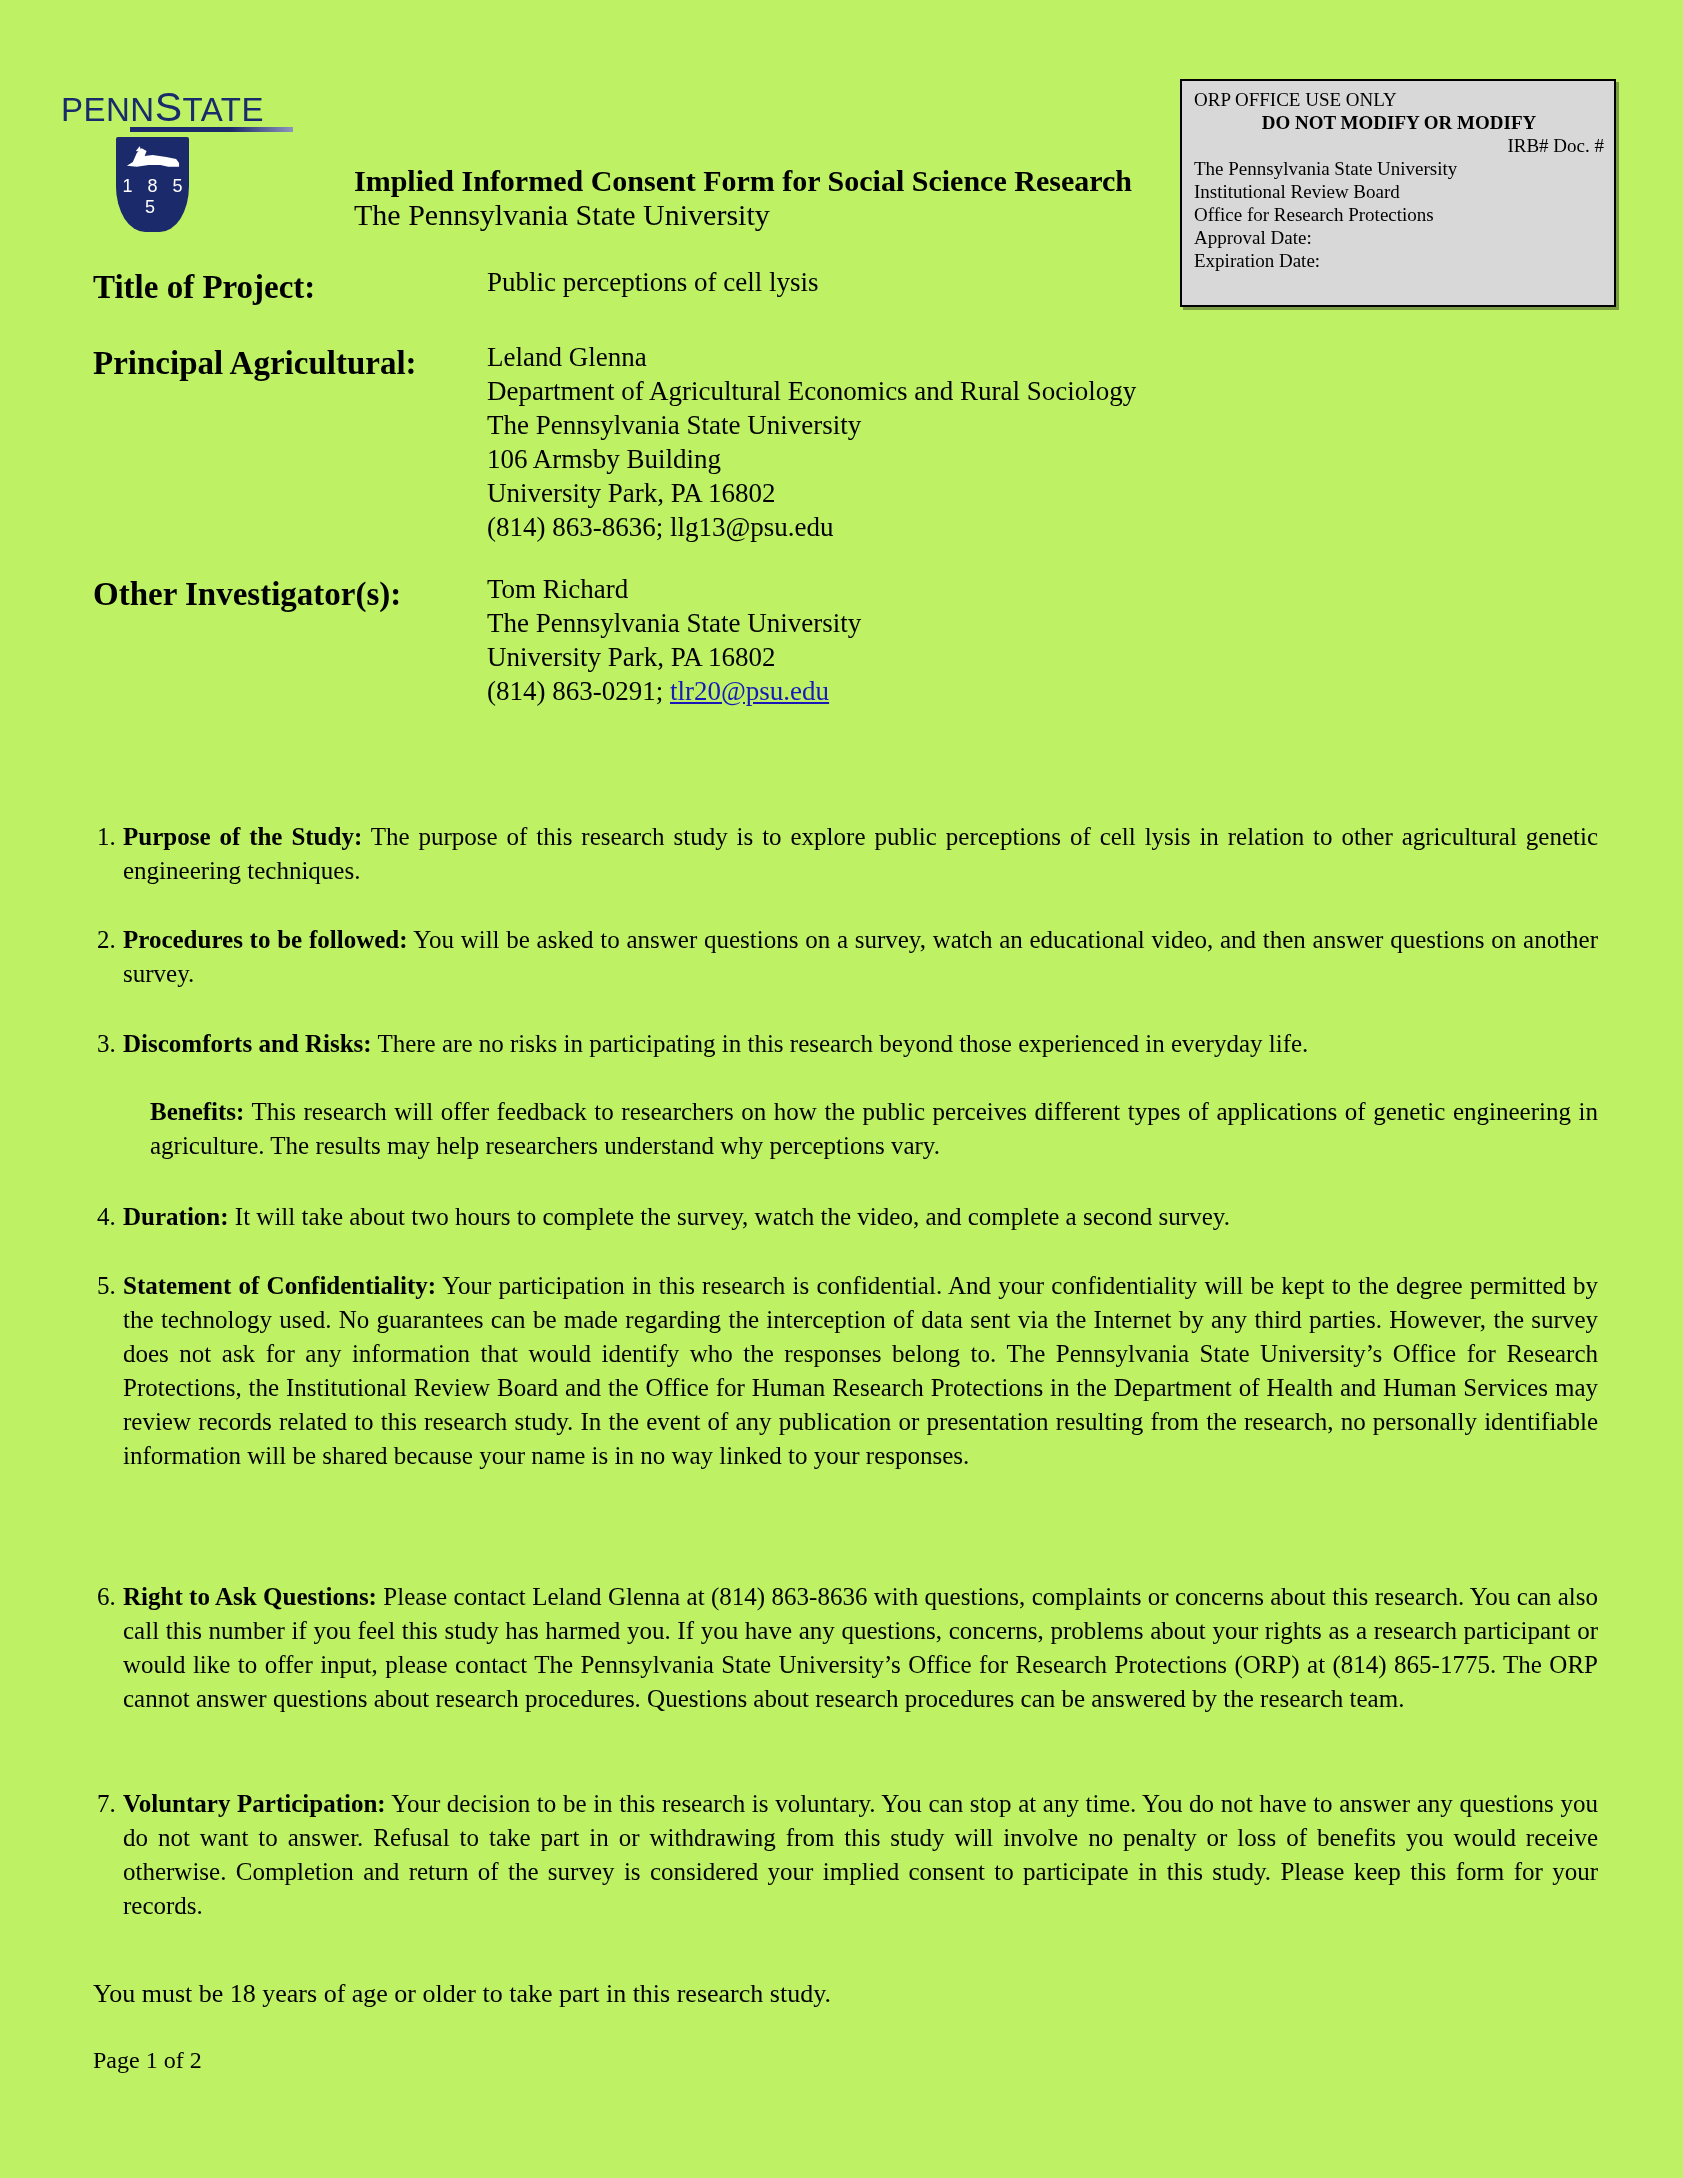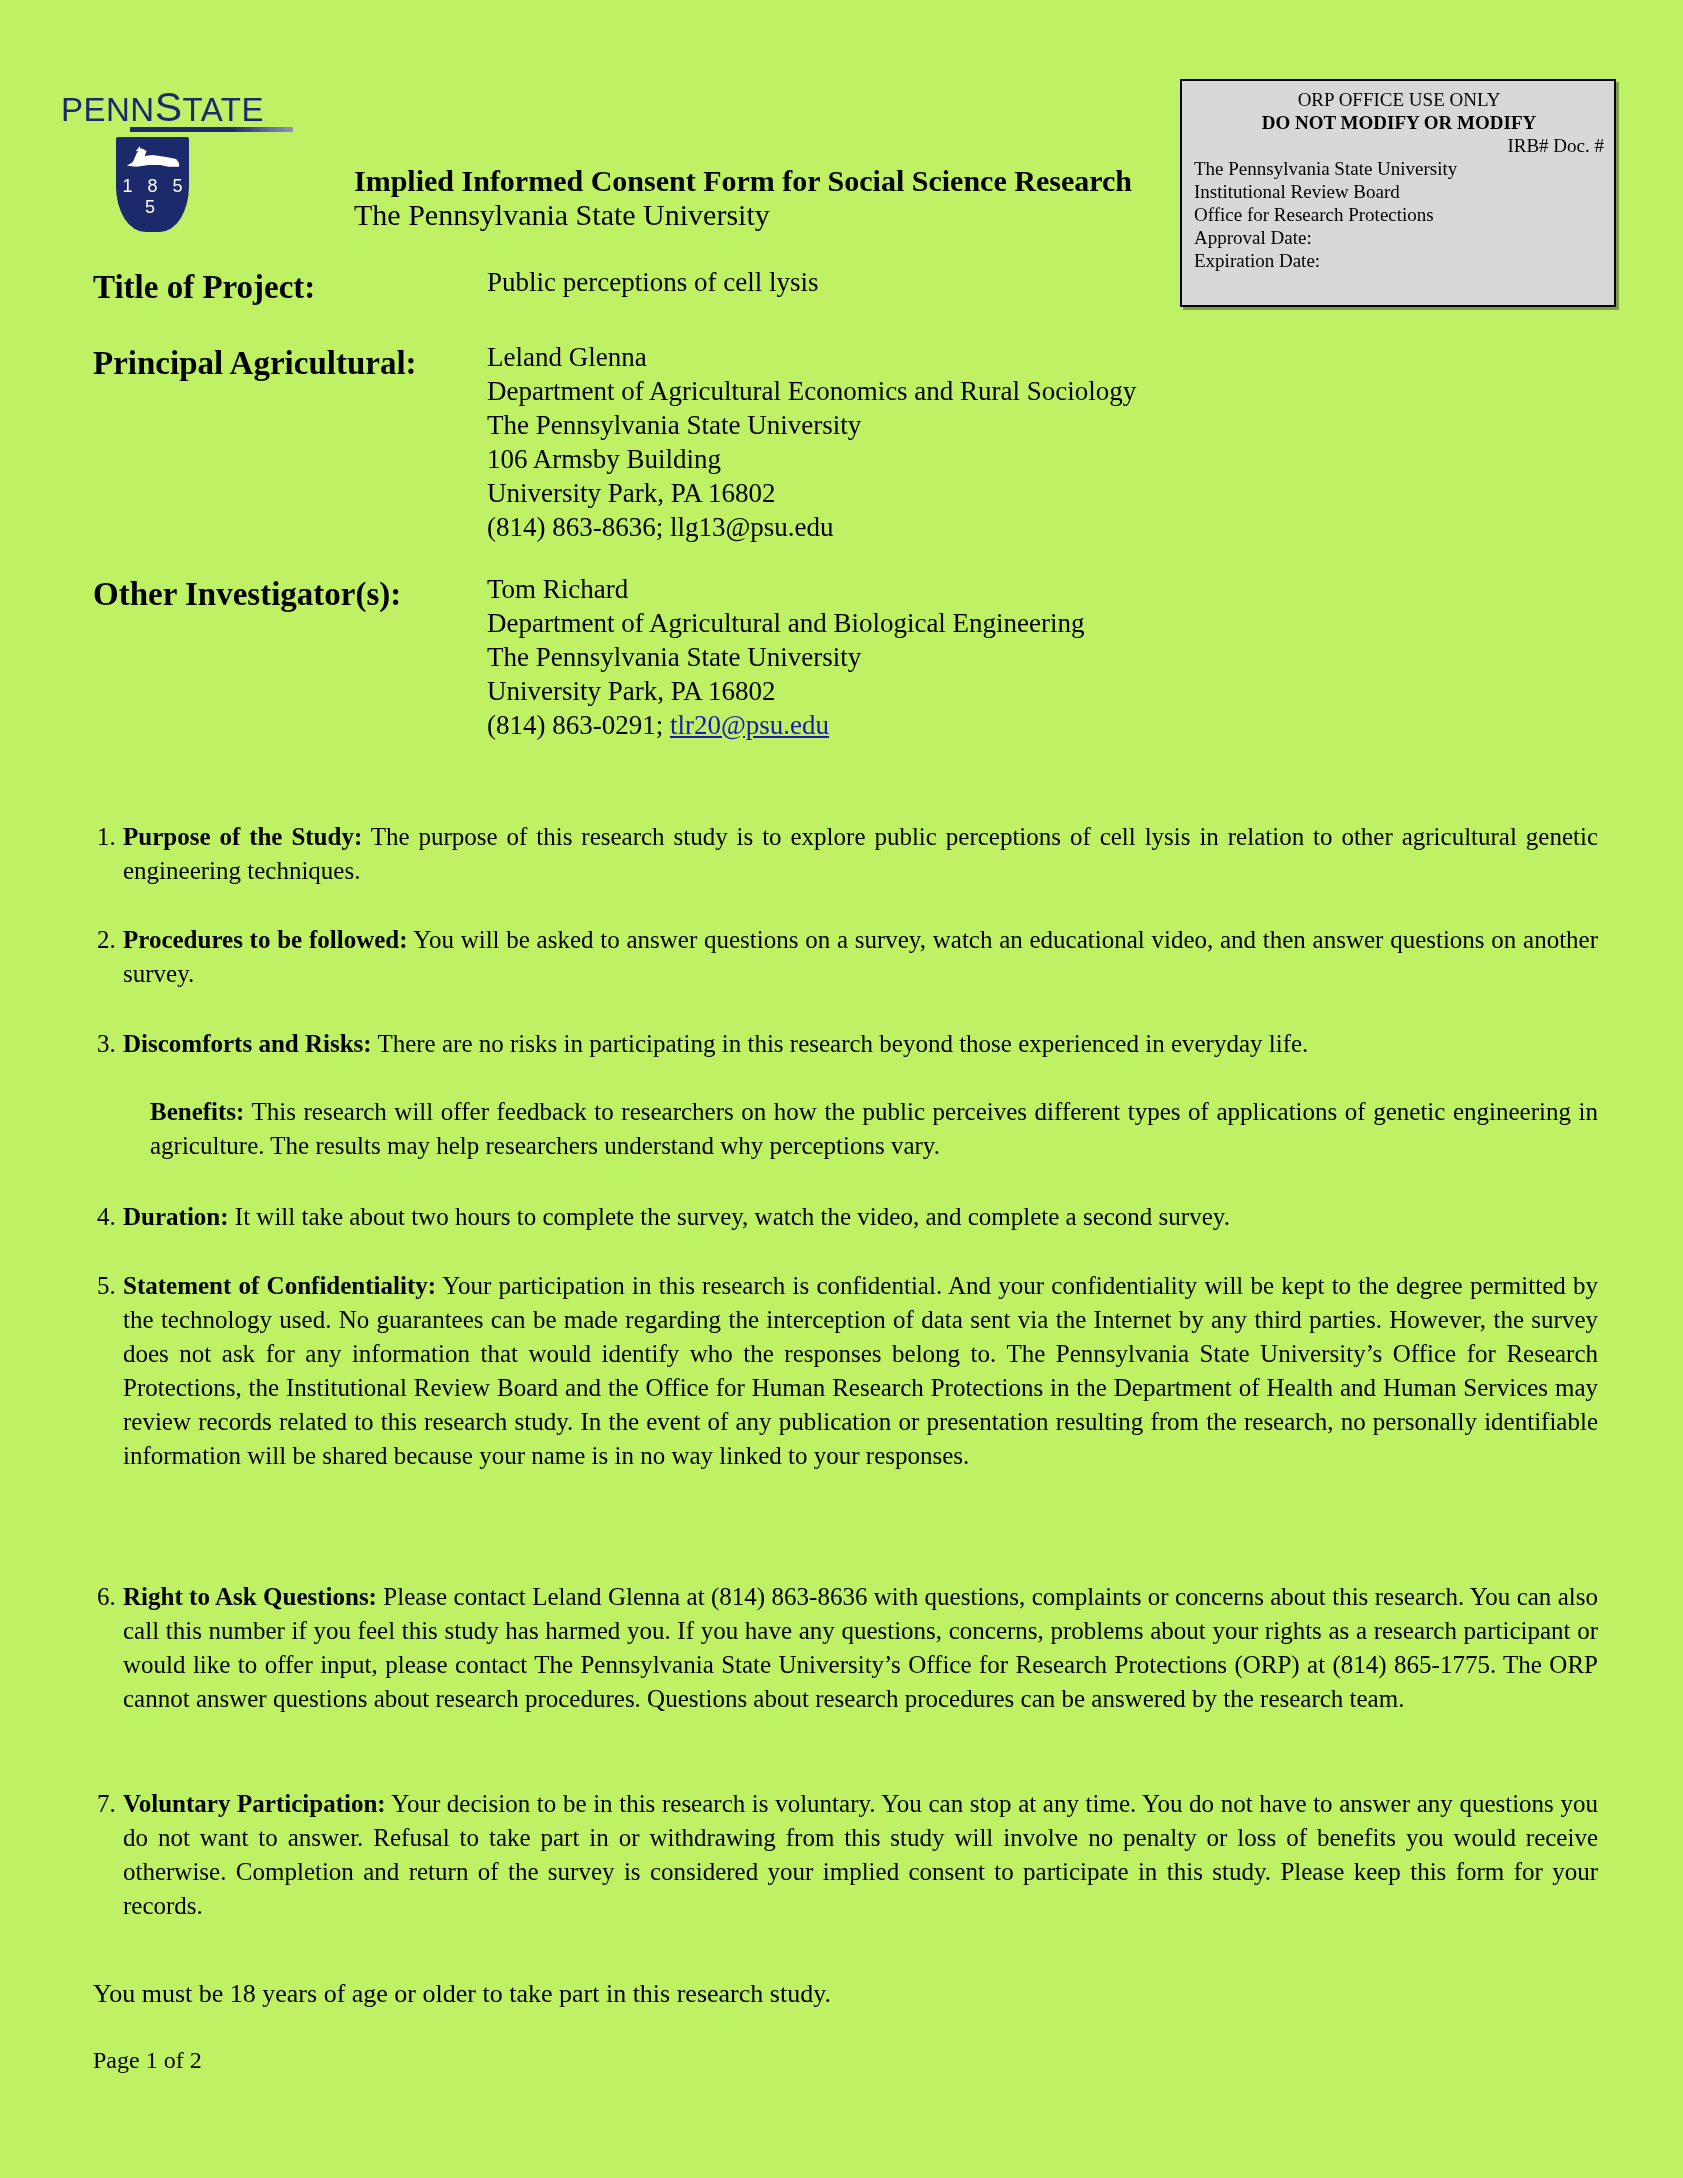--- a/index.html
+++ b/index.html
@@ -102,21 +102,21 @@
     width: 436px;
     height: 228px;
     background: #d8d8d8;
     border: 2px solid #000000;
     box-sizing: border-box;
     box-shadow: 3px 3px 0 rgba(0,0,0,0.35);
     padding: 8px 10px 0 12px;
     font-size: 19px;
     line-height: 1.21;
   }
-  .orp-line-1 { text-align: center; }
+  .orp-line-1 { }
   .orp-line-2 { text-align: center; font-weight: bold; }
   .orp-line-3 { font-weight: normal; text-align: right; }
   .orp-line { text-align: left; }
 
   
   .field-row { position: absolute; left: 0; width: 1683px; }
   .field-label {
     position: absolute;
     left: 93px;
     font-size: 33px;
@@ -219,21 +219,20 @@
       <span class="line">106 Armsby Building</span>
       <span class="line">University Park, PA 16802</span>
       <span class="line">(814) 863-8636; llg13@psu.edu</span>
     </div>
   </div>
 
   <div class="field-row">
     <div class="field-label" style="top:576px;">Other Investigator(s):</div>
     <div class="field-value" style="top:572px;">
       <span class="line">Tom Richard</span>
-      <span class="line">Department of Agricultural and Biological Engineering</span>
       <span class="line">The Pennsylvania State University</span>
       <span class="line">University Park, PA 16802</span>
       <span class="line"><span>(814) 863-0291; </span><a class="email-link" href="#">tlr20@psu.edu</a></span>
     </div>
   </div>
 
   <div class="item" style="top:820px;">
     <span class="num">1.</span>
     <span class="body"><span class="lead">Purpose of the Study:</span><span> The purpose of this research study is to explore public perceptions of cell lysis in relation to other agricultural genetic engineering techniques.</span></span>
   </div>

